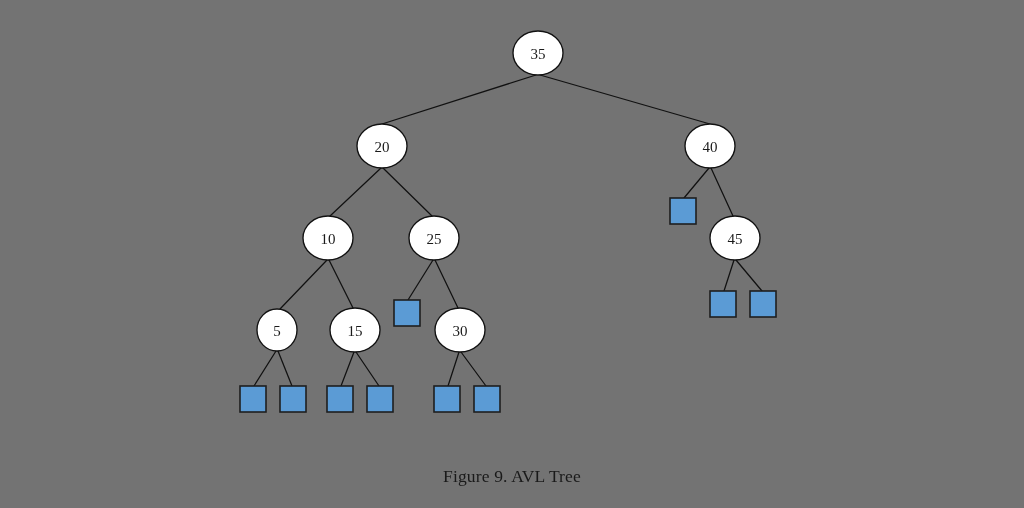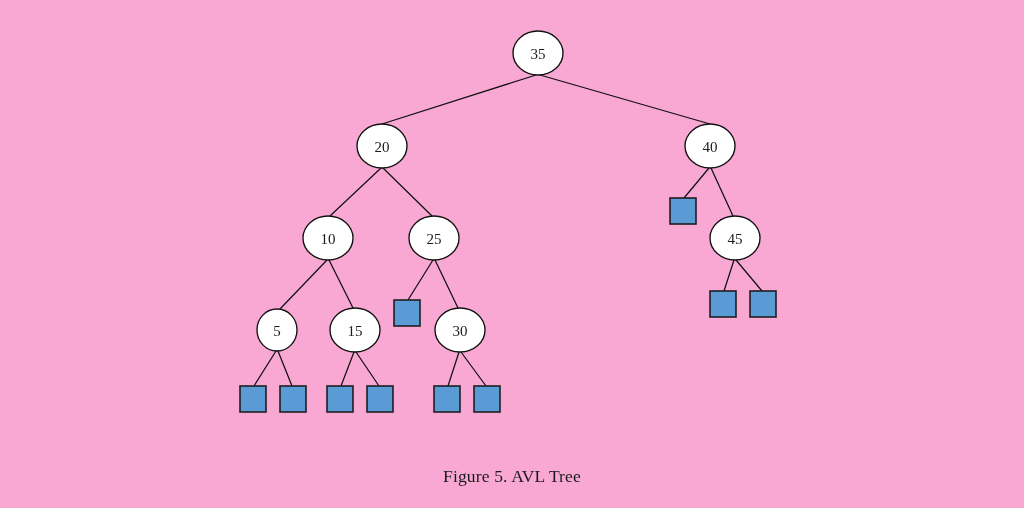--- a/index.html
+++ b/index.html
@@ -12,21 +12,21 @@
     width: 1024px;
     height: 508px;
     overflow: hidden;
     font-family: "Liberation Serif", "DejaVu Serif", serif;
     color: #1a1a1a;
   }
   #figure-root {
     position: relative;
     width: 1024px;
     height: 508px;
-    background: #f9a8d4;
+    background: #737373;
   }
   #tree-canvas {
     position: absolute;
     left: 0;
     top: 0;
     width: 1024px;
     height: 508px;
     display: block;
   }
   .edge-line {
@@ -135,15 +135,15 @@
           <ellipse cx="355" cy="330" rx="25" ry="22" class="node-shape" stroke="#111111"></ellipse>
           <text x="355" y="330.5" class="node-label">15</text>
         </g>
         <g>
           <ellipse cx="460" cy="330" rx="25" ry="22" class="node-shape" stroke="#111111"></ellipse>
           <text x="460" y="330.5" class="node-label">30</text>
         </g>
       </g>
   </svg>
 
-  <div id="figure-caption">Figure 5. AVL Tree</div>
+  <div id="figure-caption">Figure 9. AVL Tree</div>
 
 </div>
 
 </body></html>

